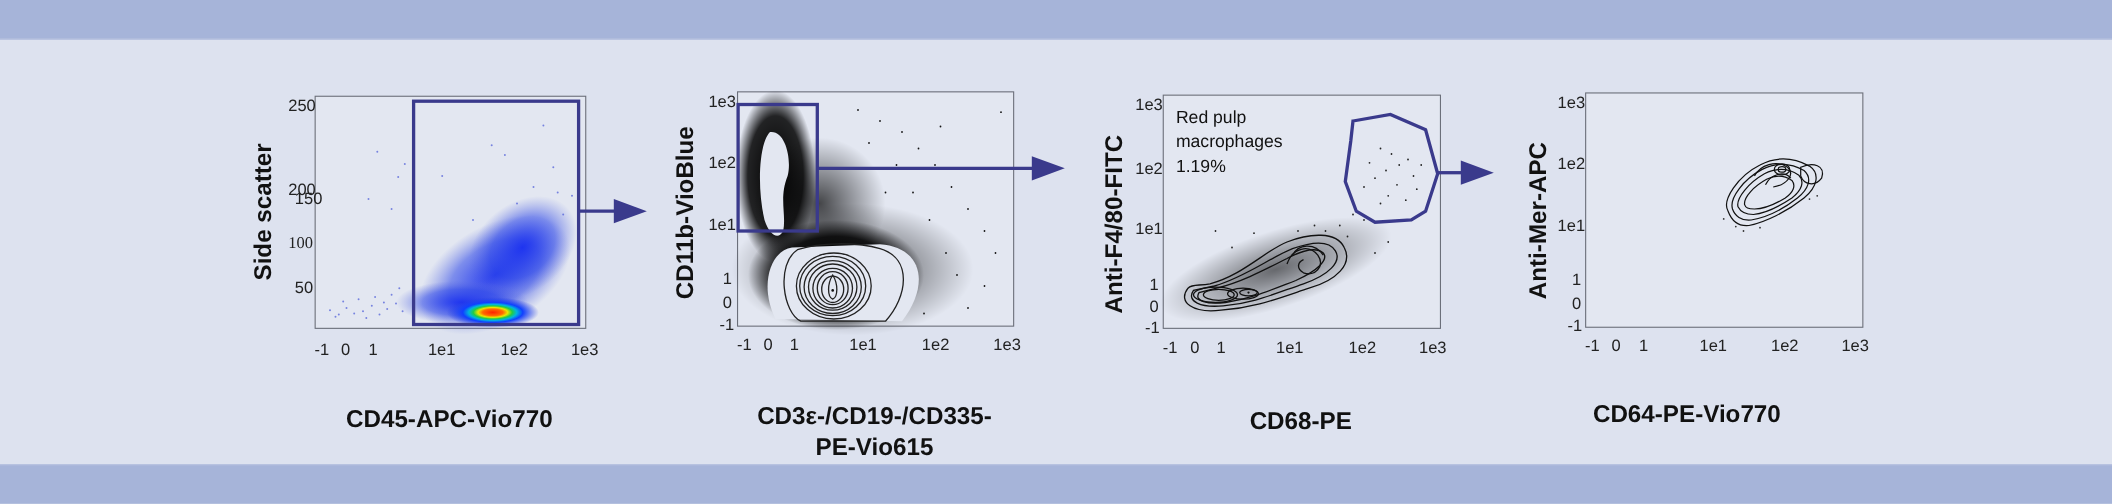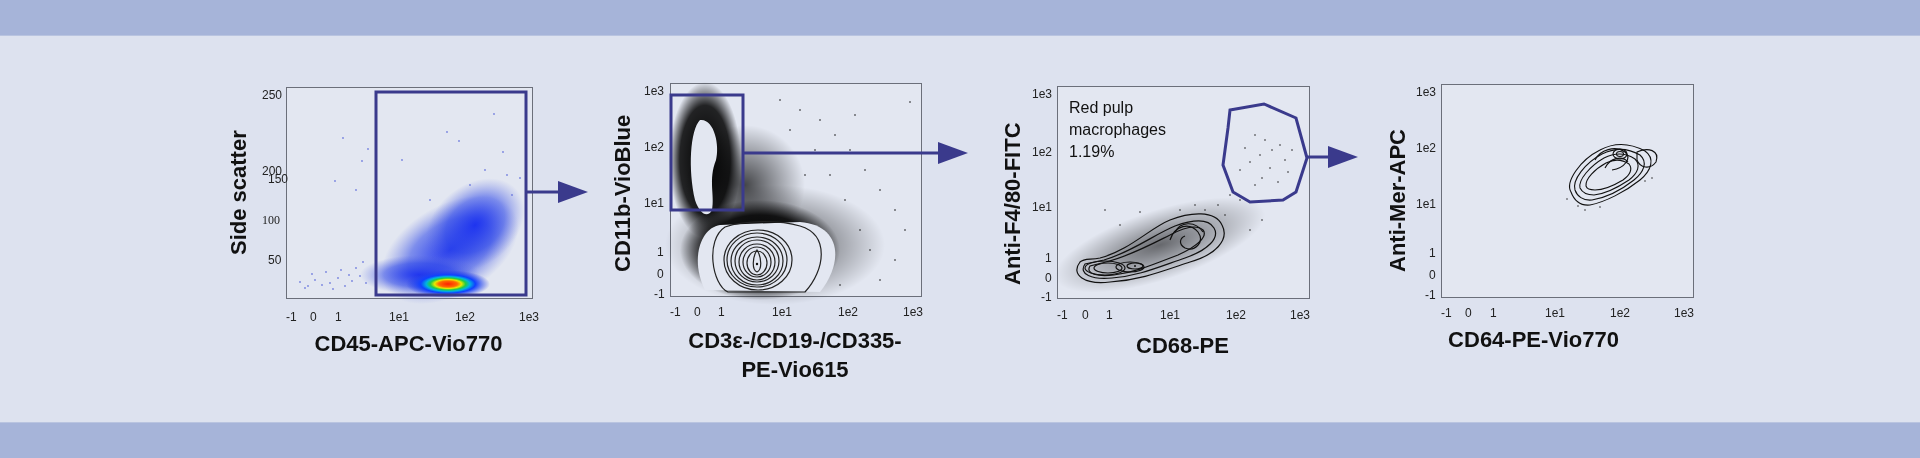--- a/index.html
+++ b/index.html
@@ -2,22 +2,22 @@
 <html><head>
 <meta charset="utf-8">
 <style>
   html,body{margin:0;padding:0;}
   body{width:1920px;height:458px;position:relative;overflow:hidden;background:#dde2ef;font-family:"Liberation Sans",sans-serif;}
   .band{position:absolute;left:0;width:1920px;background:#a6b4d9;}
   .band.top{top:0;height:35px;border-bottom:1px solid #b9c4e0;}
   .band.bottom{top:422px;height:36px;border-top:1px solid #b9c4e0;}
   .panel{position:absolute;}
   .frame{position:absolute;border:1px solid #6b6f7a;background:#e3e7f1;}
-  .tick{position:absolute;font-size:12px;color:#222;font-family:"Liberation Sans",sans-serif;white-space:nowrap;}
-  .xlabel{position:absolute;font-size:22px;font-weight:bold;color:#111;text-align:center;white-space:nowrap;line-height:28px;}
+  .tick{position:absolute;font-size:15px;color:#222;font-family:"Liberation Sans",sans-serif;white-space:nowrap;}
+  .xlabel{position:absolute;font-size:22px;font-weight:bold;color:#111;text-align:center;white-space:nowrap;line-height:28px;margin-top:37px;}
   .ylabel{position:absolute;font-size:22px;font-weight:bold;color:#111;white-space:nowrap;transform:rotate(-90deg);transform-origin:left top;}
   svg{position:absolute;left:0;top:0;overflow:visible;}
   .annot{position:absolute;font-size:16px;color:#111;line-height:22px;}
 </style>
 </head>
 <body>
 
 <div class="band top"></div>
 <div class="band bottom"></div>
 

